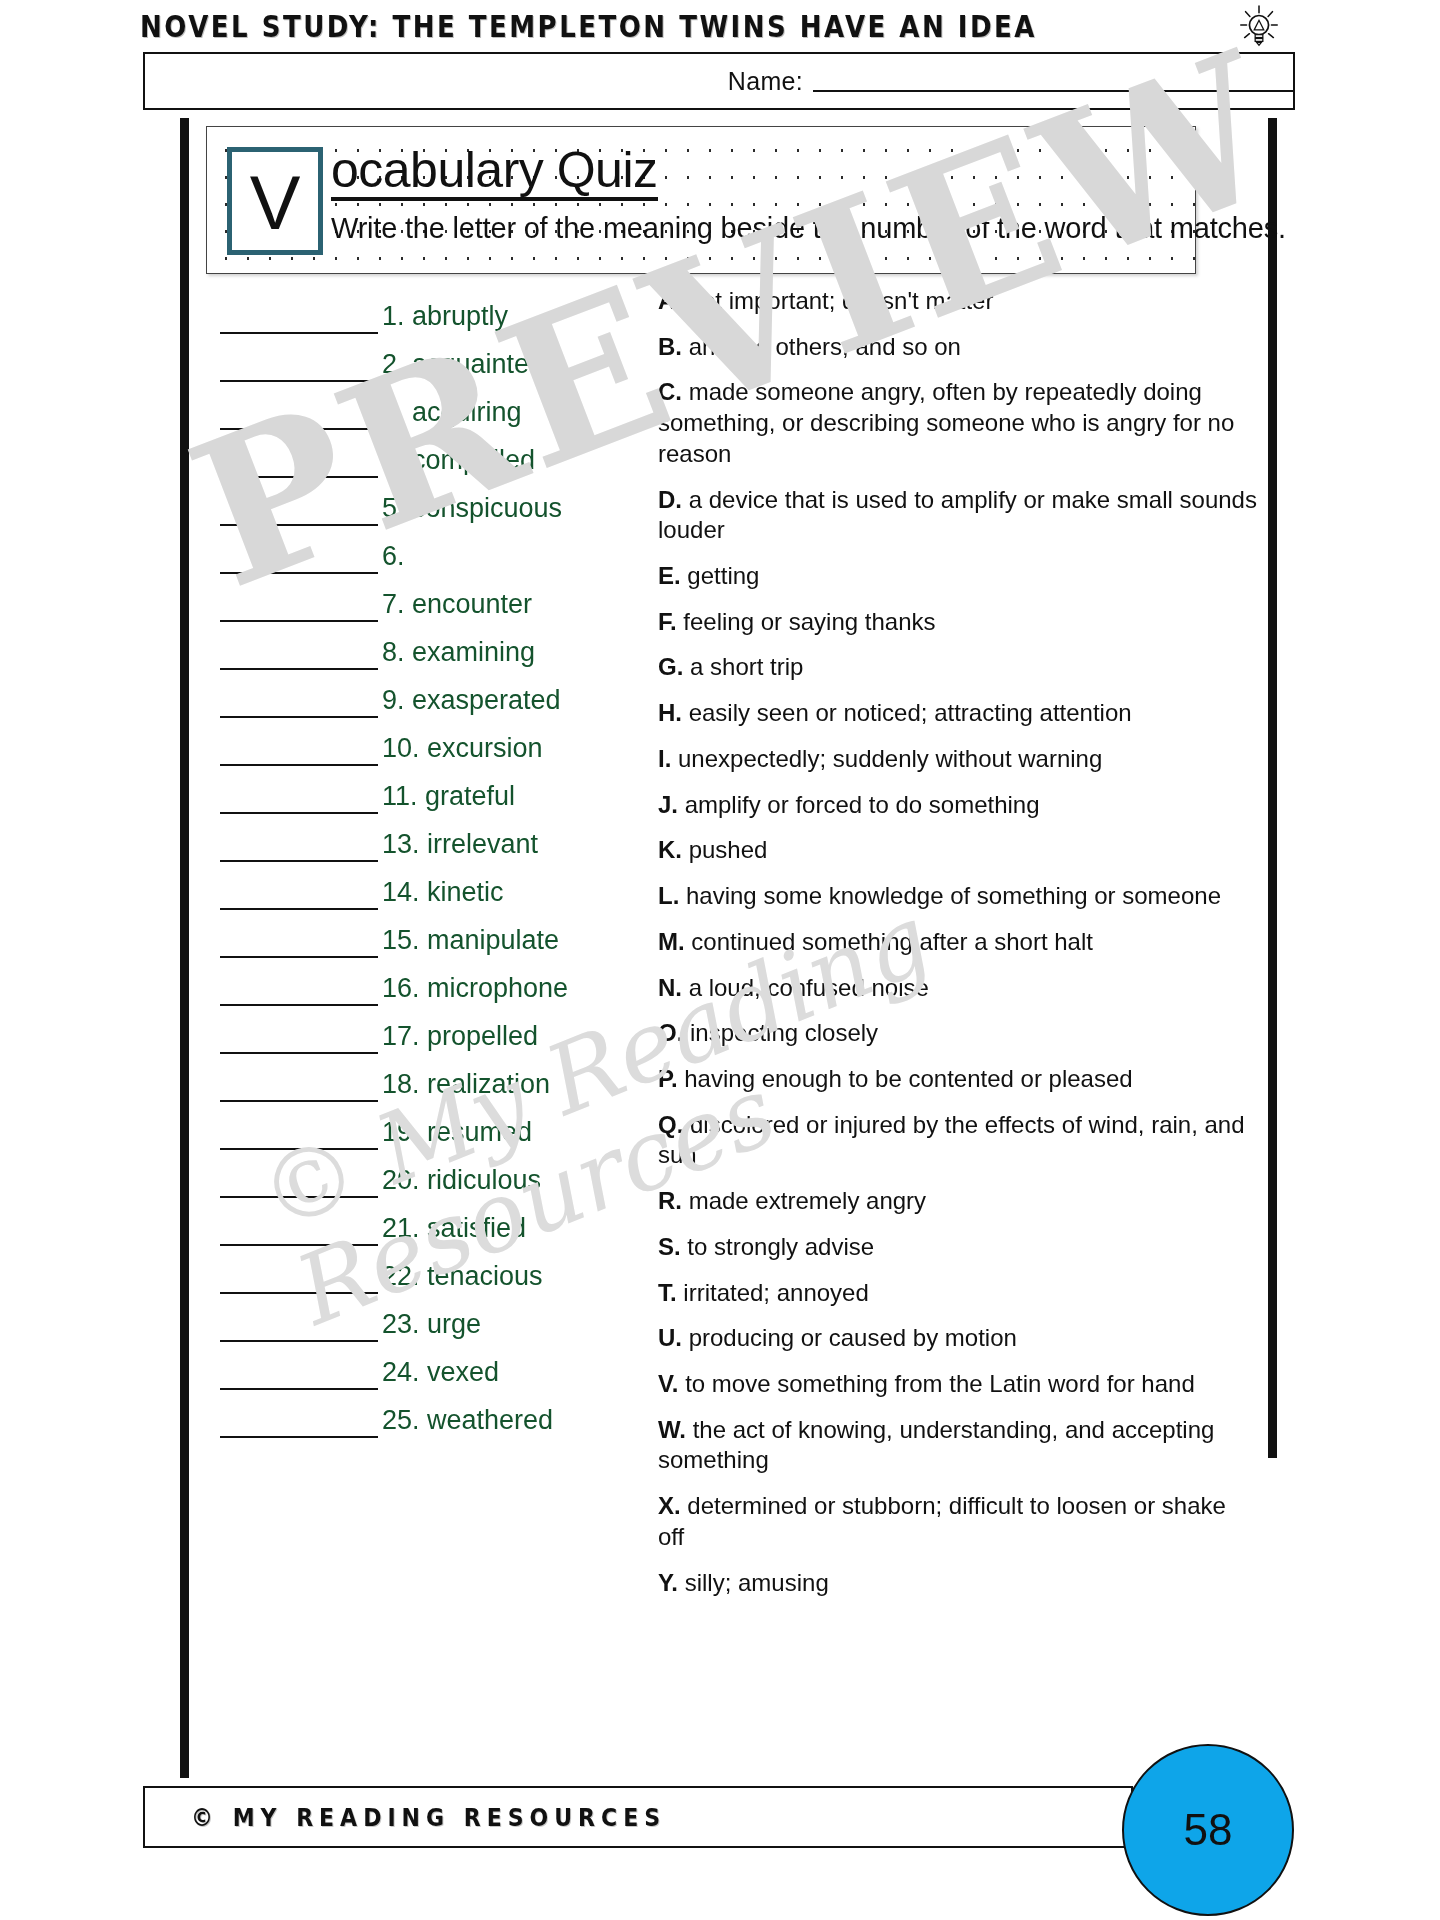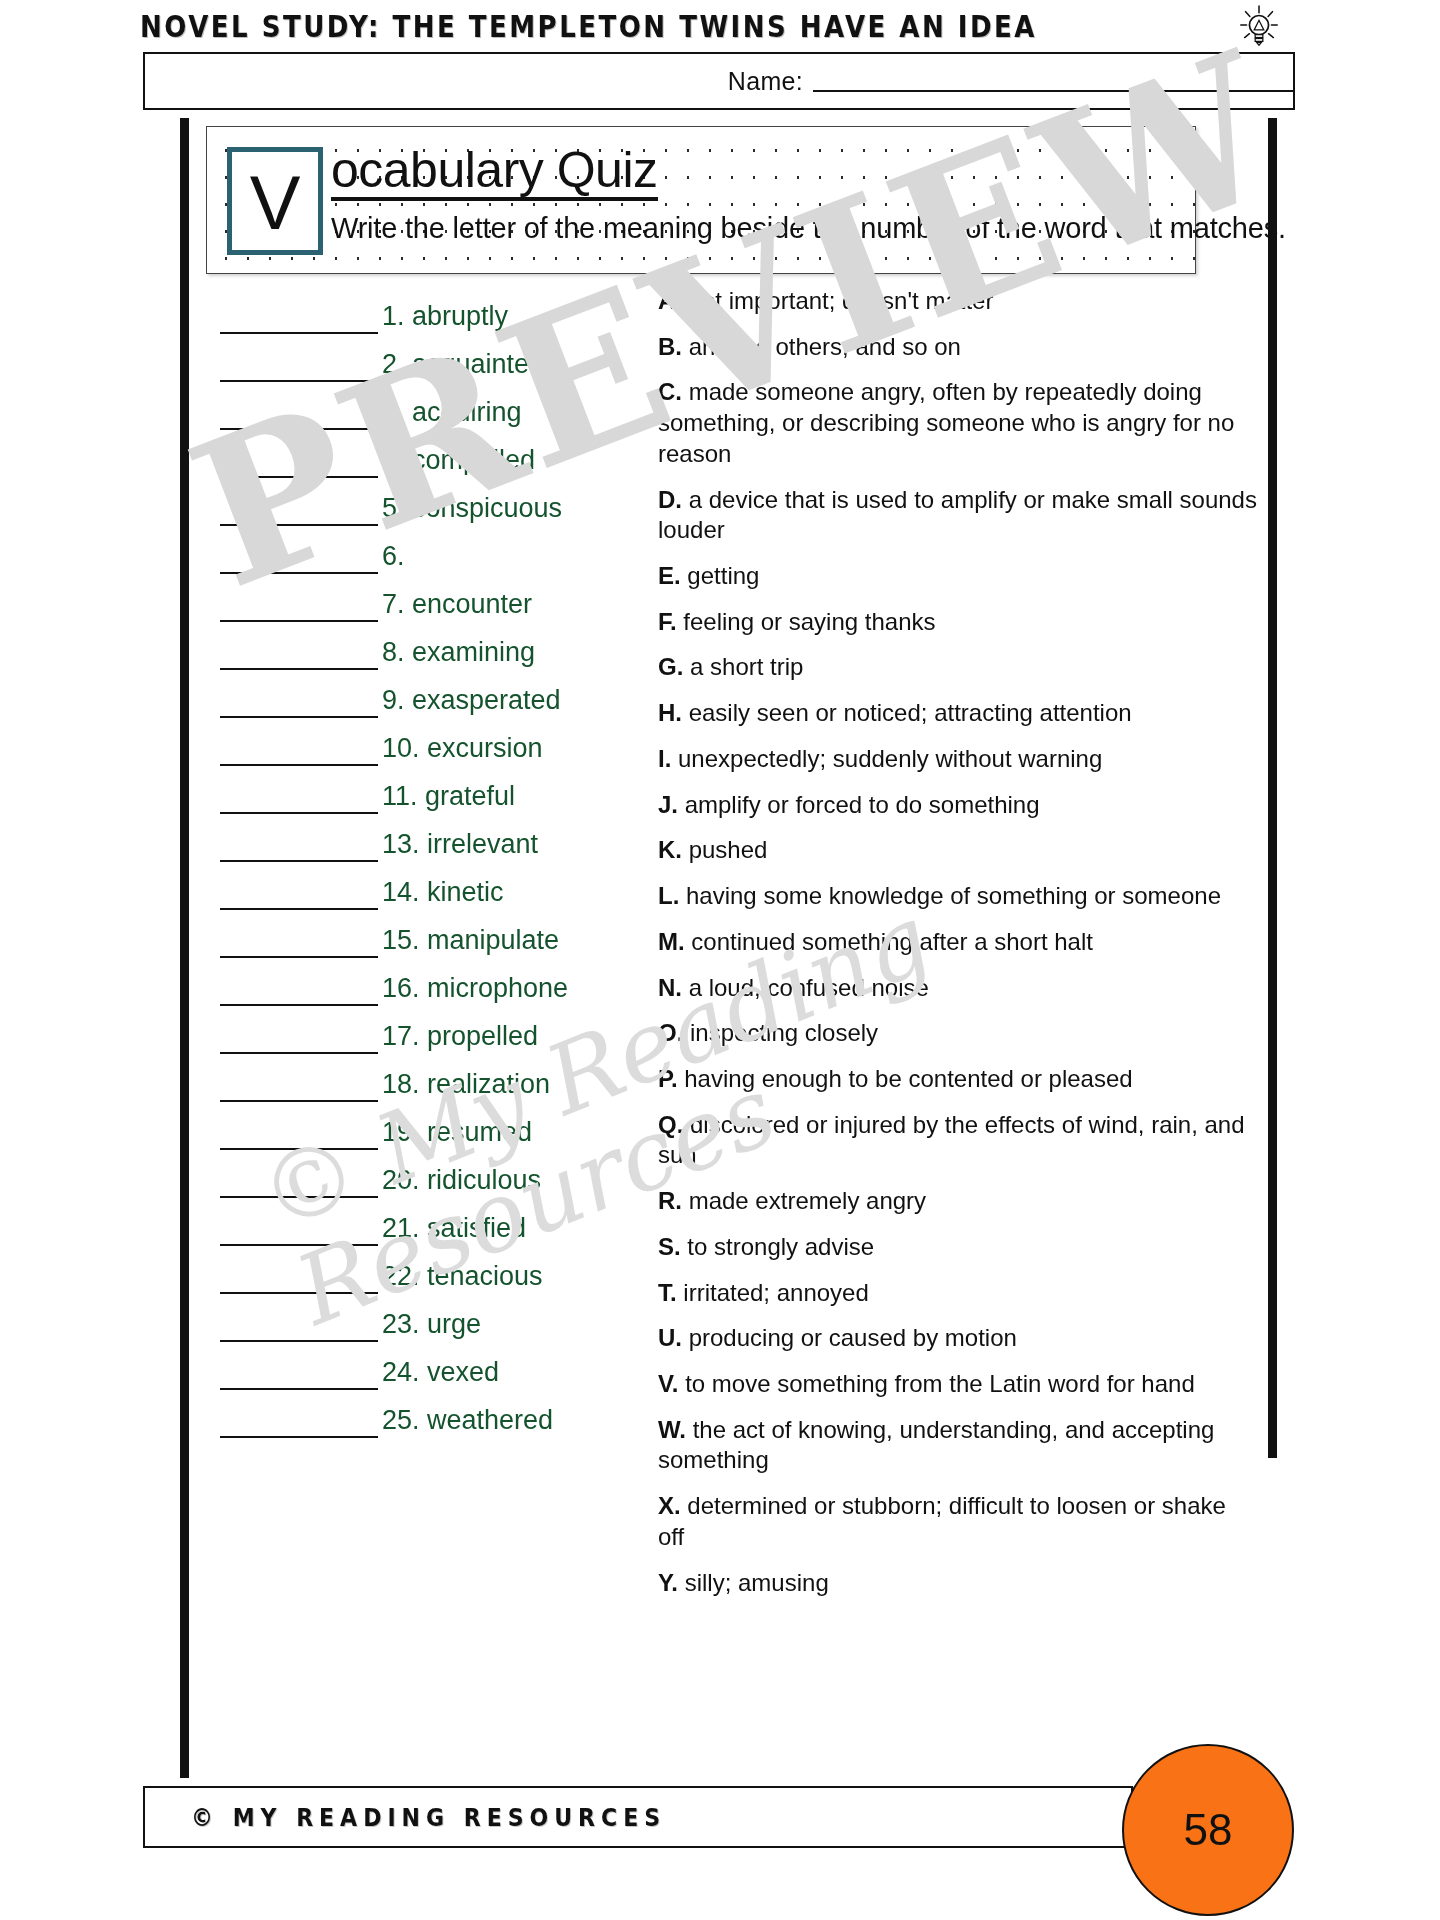--- a/index.html
+++ b/index.html
@@ -252,21 +252,21 @@
     text-shadow: 1px 1px 0 rgba(0,0,0,0.22);
   }
   .page-circle {
     position: absolute;
     right: 6px;
     bottom: 4px;
     width: 168px;
     height: 168px;
     border: 2px solid #111;
     border-radius: 50%;
-    background: #f97316;
+    background: #0ea5e9;
     display: flex;
     align-items: center;
     justify-content: center;
     z-index: 20;
   }
   .page-number {
     font-size: 44px;
     color: #111;
   }
 </style>

